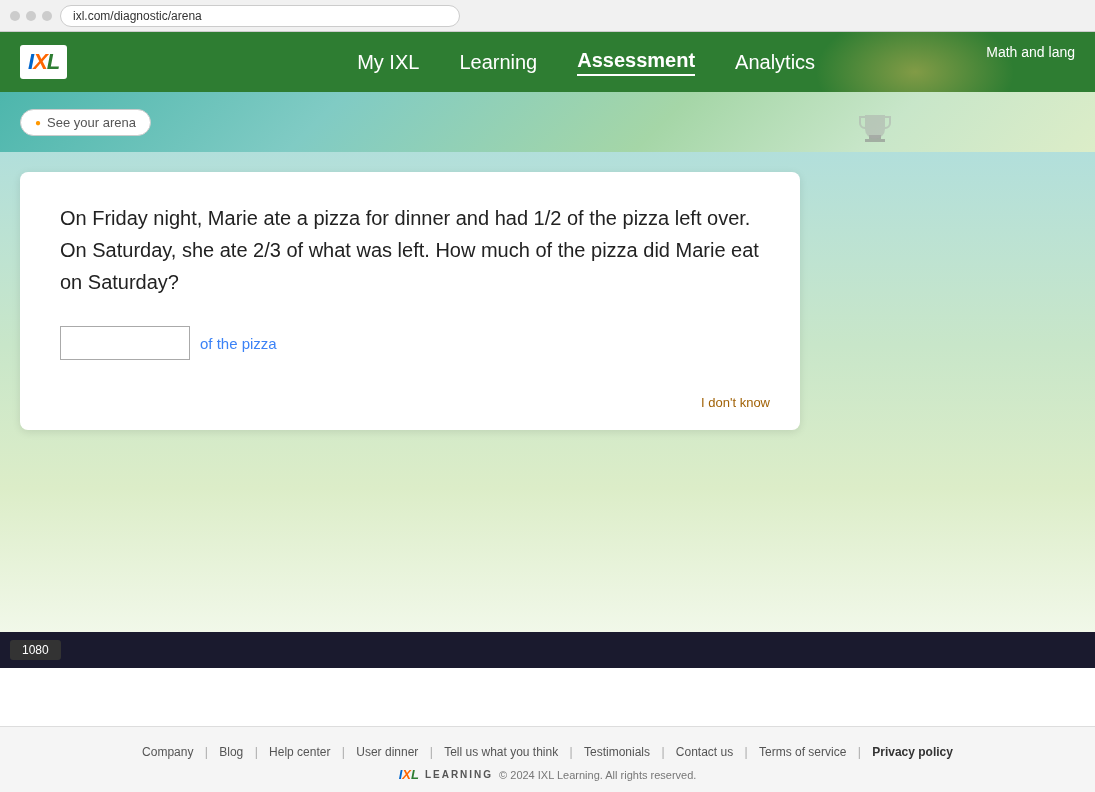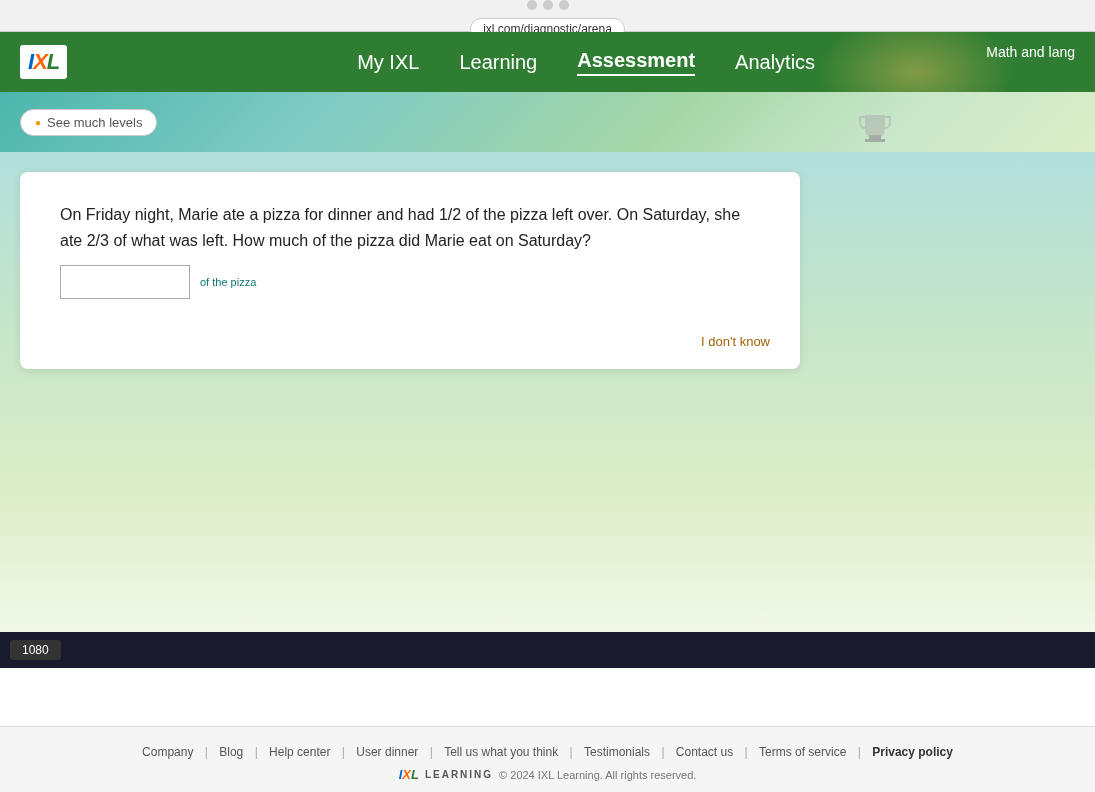--- a/index.html
+++ b/index.html
@@ -14,21 +14,20 @@
 
     
     .browser-bar {
       background: #f1f1f1;
       height: 32px;
       display: flex;
       align-items: center;
       padding: 0 10px;
       gap: 8px;
       border-bottom: 1px solid #ccc;
-      flex-direction: column;
     }
     .browser-controls {
       display: flex;
       align-items: center;
       gap: 6px;
     }
     .browser-dot {
       width: 10px; height: 10px;
       border-radius: 50%;
       background: #ccc;
@@ -133,24 +132,24 @@
     .question-card {
       background: #fff;
       border-radius: 8px;
       padding: 30px 40px 40px 40px;
       max-width: 780px;
       box-shadow: 0 2px 8px rgba(0,0,0,0.1);
       position: relative;
     }
 
     .question-text {
-      font-size: 16px;
+      font-size: 20px;
       line-height: 1.6;
       color: #222;
-      margin-bottom: 12px;
+      margin-bottom: 28px;
     }
 
     .instruction-text {
       font-size: 14px;
       font-style: italic;
       color: #333;
       margin-bottom: 20px;
     }
 
     .answer-row {
@@ -163,22 +162,22 @@
     .answer-input {
       border: 1px solid #aaa;
       width: 130px;
       height: 34px;
       padding: 4px 8px;
       font-size: 14px;
       outline: none;
     }
 
     .of-the-pizza {
-      font-size: 11px;
-      color: #0f766e;
+      font-size: 15px;
+      color: #3b82f6;
     }
 
     .submit-btn {
       background: #5a9e2f;
       color: #fff;
       border: none;
       border-radius: 5px;
       padding: 12px 30px;
       font-size: 16px;
       font-weight: 600;
@@ -301,21 +300,21 @@
     <a class="nav-link">Learning</a>
     <a class="nav-link active">Assessment</a>
     <a class="nav-link">Analytics</a>
   </div>
   <div class="nav-light"></div>
   <div class="nav-right">Math and lang</div>
 </div>
 
 <div class="sub-header">
   <button class="see-levels-btn">
-    <span>See much levels</span>
+    <span>See your arena</span>
   </button>
   <div class="trophy-area">
     <svg width="40" height="40" viewBox="0 0 40 40">
       <rect x="14" y="28" width="12" height="4" fill="#888" opacity="0.6"></rect>
       <rect x="10" y="32" width="20" height="3" fill="#888" opacity="0.6"></rect>
       <path d="M10 8 h20 v14 a10 10 0 0 1 -20 0 Z" fill="#aaa" opacity="0.5"></path>
       <path d="M10 10 h-5 v6 a5 5 0 0 0 5 5" fill="none" stroke="#aaa" stroke-width="2" opacity="0.5"></path>
       <path d="M30 10 h5 v6 a5 5 0 0 1 -5 5" fill="none" stroke="#aaa" stroke-width="2" opacity="0.5"></path>
     </svg>
   </div>

